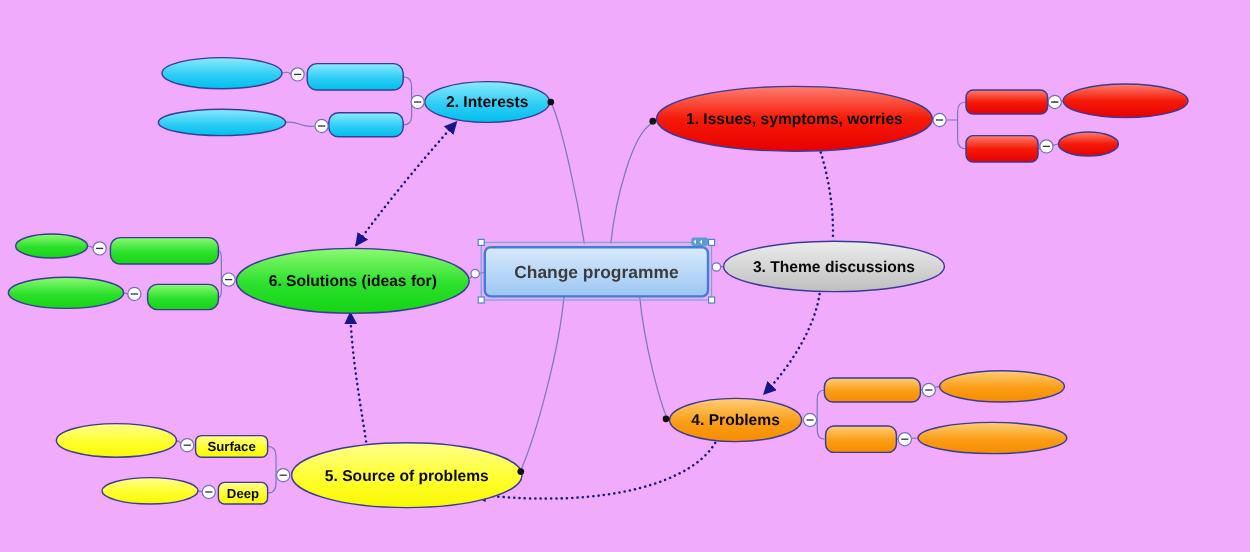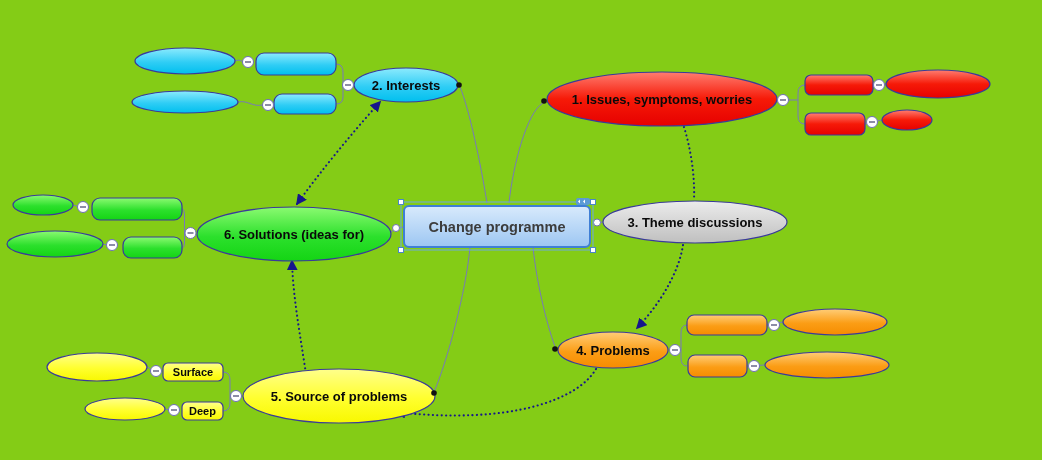--- a/index.html
+++ b/index.html
@@ -1,17 +1,17 @@
 <!DOCTYPE html>
 <html><head>
 <meta charset="utf-8">
 <title>Mind map</title>
 <style>
   html,body { margin:0; padding:0; background:#ffffff; }
-  .canvas { width:1042px; height:460px; position:relative; background:#84cc16; }
+  .canvas { width:1042px; height:460px; position:relative; background:#f0abfc; }
   svg { display:block; }
   .topic-label   { font-family:"Liberation Sans", sans-serif; font-weight:bold; font-size:13px; fill:#0a0a0a; }
   .small-label   { font-family:"Liberation Sans", sans-serif; font-weight:bold; font-size:11px; fill:#0a0a0a; }
   .center-label  { font-family:"Liberation Sans", sans-serif; font-weight:bold; font-size:14.5px; fill:#3c3c3c; }
   .shape   { stroke:#3a3a9a; stroke-width:1.2; }
   .conn    { stroke:#7878bb; stroke-width:1; fill:none; }
   .rel     { stroke:#16168c; stroke-width:2.1; fill:none; stroke-dasharray:0.1 4.3; stroke-linecap:round; }
   .collapse-circle { fill:#ffffff; stroke:#7070b8; stroke-width:1; }
   .collapse-minus  { stroke:#303060; stroke-width:1.1; }
   .port-circle     { fill:#ffffff; stroke:#7070b8; stroke-width:1; }

